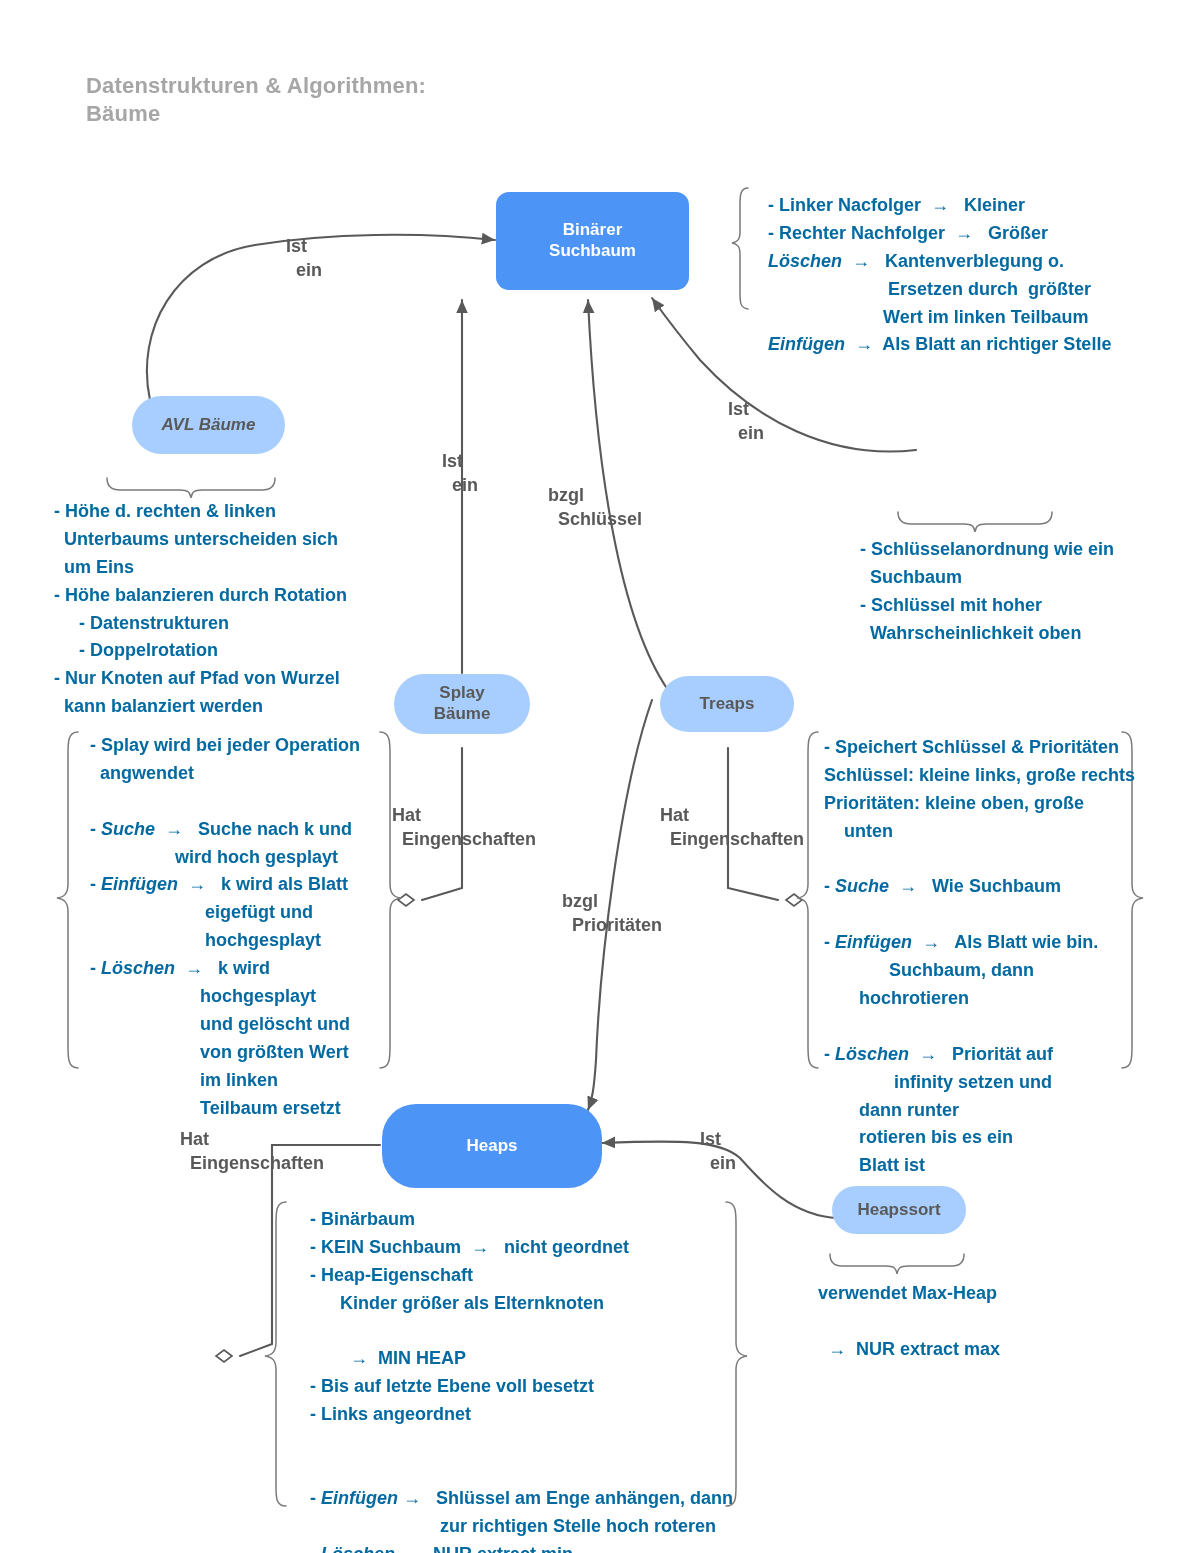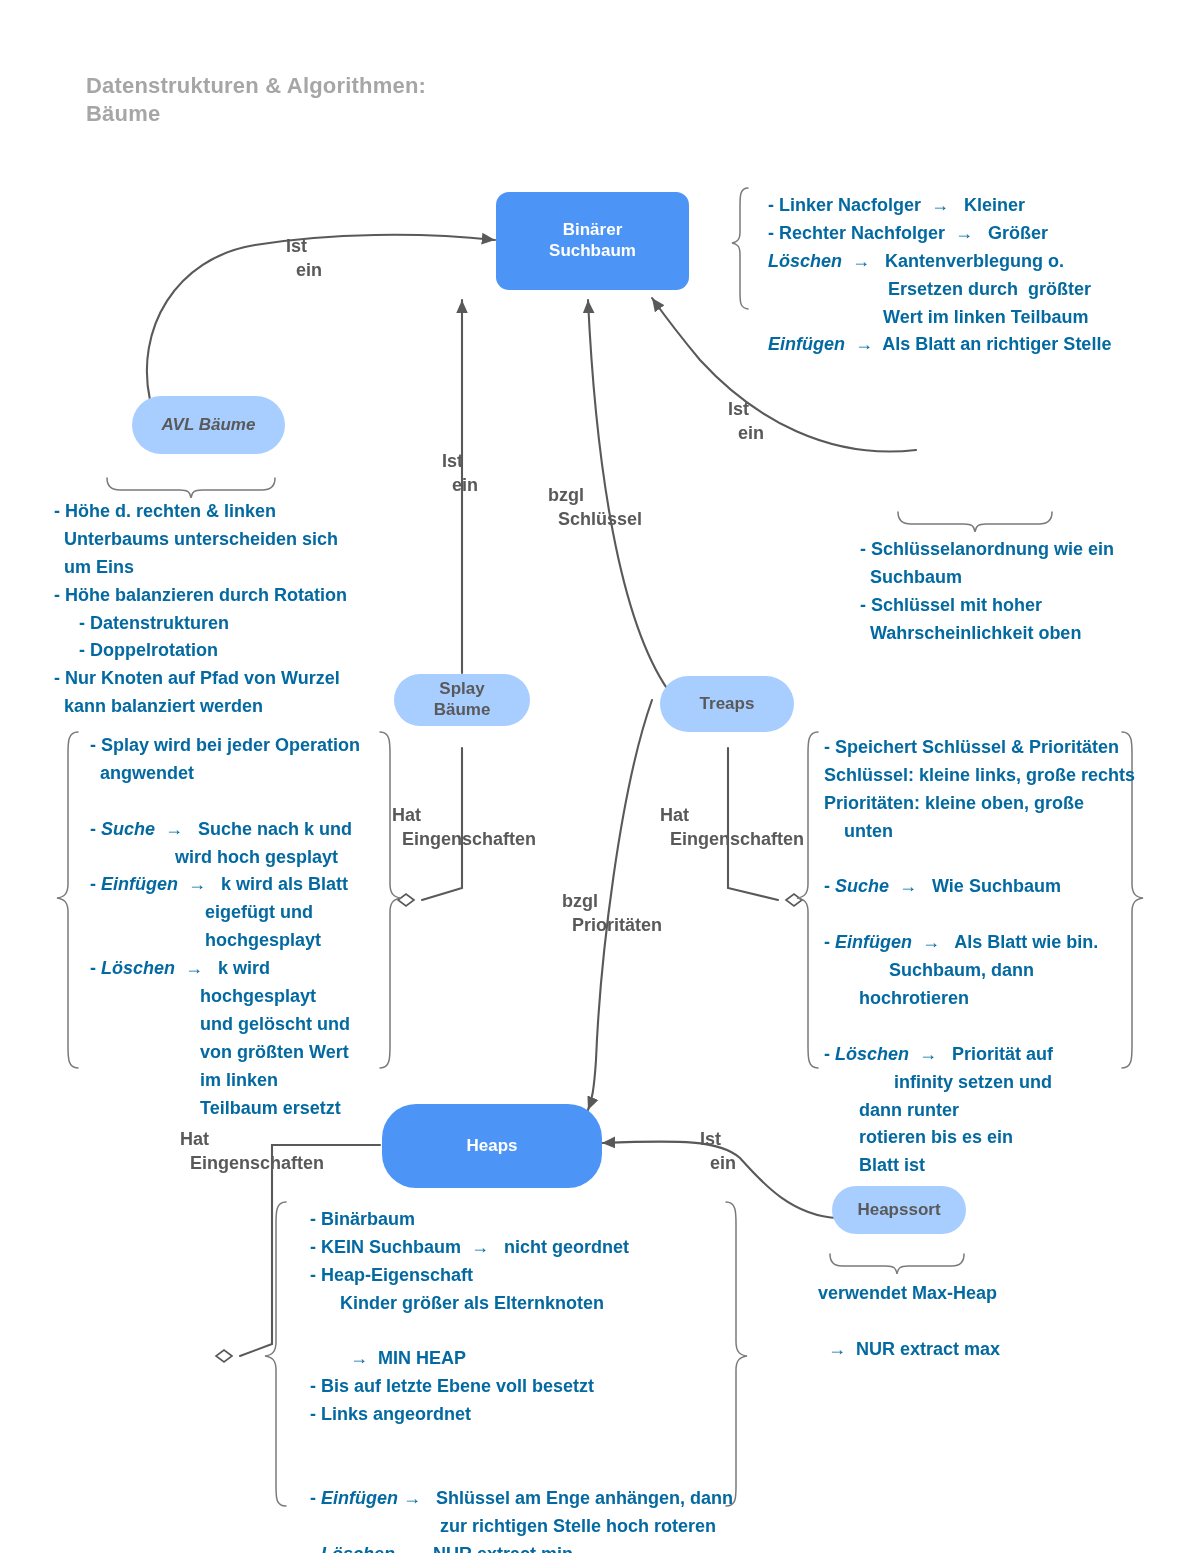--- a/index.html
+++ b/index.html
@@ -118,21 +118,21 @@
   <div class="node dark" style="left:496px;top:192px;width:193px;height:98px;border-radius:13px;">
     <span style="white-space:pre-line;">Binärer
 Suchbaum</span>
   </div>
 
   <div class="node light" style="left:132px;top:396px;width:153px;height:58px;font-style:italic;">
     <span style="white-space:pre-line;">AVL Bäume</span>
   </div>
 
 
-  <div class="node light" style="left:394px;top:674px;width:136px;height:52px;">
+  <div class="node light" style="left:394px;top:674px;width:136px;height:60px;">
     <span style="white-space:pre-line;">Splay
 Bäume</span>
   </div>
 
   <div class="node light" style="left:660px;top:676px;width:134px;height:56px;">
     <span style="white-space:pre-line;">Treaps</span>
   </div>
 
   <div class="node dark" style="left:382px;top:1104px;width:220px;height:84px;">
     <span style="white-space:pre-line;">Heaps</span>

